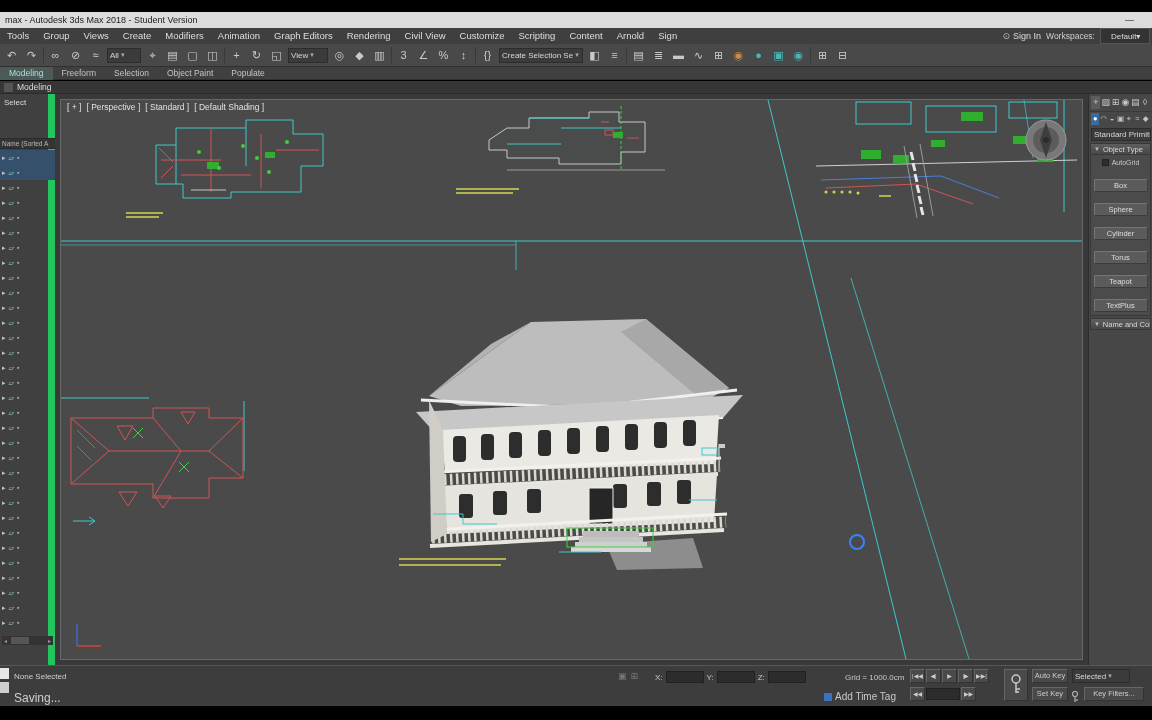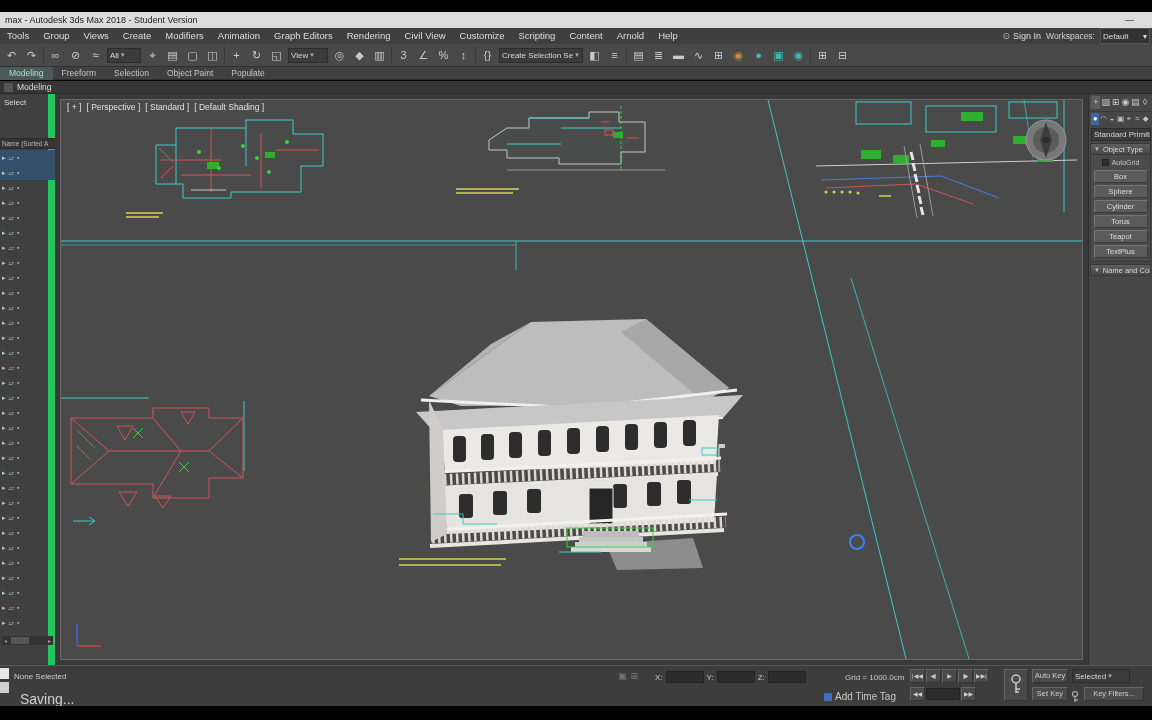--- a/index.html
+++ b/index.html
@@ -7,21 +7,21 @@
 body{position:relative;background:#000;font-family:"Liberation Sans","DejaVu Sans",sans-serif}
 #tbar{position:absolute;left:0;top:0;width:1152px;height:12px;background:#000}
 #titlebar{position:absolute;left:0;top:12px;width:1152px;height:16px;background:#dcdcdc;color:#1c1c1c;font-size:9px;line-height:16px;padding-left:5px}
 #minimize{position:absolute;right:18px;top:0;color:#333;font-size:9px}
 #menubar{position:absolute;left:0;top:28px;width:1152px;height:16px;background:#3f3f3f;display:flex;align-items:center}
 .mi{font-size:9.5px;color:#dedede;padding:0 7px;line-height:16px;white-space:nowrap}
 #menuright{position:absolute;right:2px;top:0;height:16px;display:flex;align-items:center;gap:5px}
 #signin{display:flex;gap:3px;color:#ddd;font-size:9px;align-items:center}
 .usr{color:#bbb;font-size:9px}
 #wslabel{color:#cfcfcf;font-size:8.5px}
-#wscombo{width:50px;height:16px;background:#333;border:1px solid #555;color:#ddd;font-size:8px;display:flex;align-items:center;justify-content:space-between;padding:0 2px;overflow:hidden}
+#wscombo{width:50px;height:16px;background:#333;border:1px solid #555;color:#ddd;font-size:8px;display:flex;align-items:center;justify-content:space-between;padding:0 10px;overflow:hidden}
 #toolbar{position:absolute;left:0;top:44px;width:1152px;height:23px;background:#494949;border-bottom:1px solid #303030;display:flex;align-items:center;padding-left:2px}
 .tbg{display:flex;gap:1px}
 .tbi{width:19px;height:19px;line-height:19px;text-align:center;font-size:11px;color:#c9c9c9;display:inline-block;overflow:hidden}
 .sep{width:1px;height:16px;background:#393939;margin:0 2px}
 .combo{height:15px;background:#3b3b3b;border:1px solid #2c2c2c;color:#d8d8d8;font-size:8px;display:flex;align-items:center;justify-content:flex-start;padding:0 2px;margin:0 2px;overflow:hidden;white-space:nowrap}
 .combo .arr{font-size:7px;color:#aaa;margin-left:2px}
 .w34{width:34px}.w40{width:40px}.w84{width:84px}
 #ribbonrow{position:absolute;left:0;top:67px;width:1152px;height:13px;background:#404040;border-bottom:1px solid #303030;display:flex;align-items:center}
 .rtab{font-size:8.5px;color:#c4c4c4;padding:0 9px;line-height:13px;white-space:nowrap}
 .rtab.sel{color:#aededa;background:#4b5a58}
@@ -57,26 +57,26 @@
 .cat{width:8px;height:12px;line-height:12px;font-size:7.5px;color:#c4c4c4;text-align:center}
 .cat.sel{background:#3d6a9e;color:#fff}
 #primcombo{margin:3px 2px 2px 2px;width:60px;height:13px}
 .rollout{margin:2px 1px 0 1px;height:12px;background:linear-gradient(#5e5e5e,#484848);border:1px solid #383838;display:flex;align-items:center;gap:3px;padding-left:3px;overflow:hidden}
 .rollout span{font-size:7.5px;color:#d8d8d8;white-space:nowrap;overflow:hidden}
 .rollout .ra{font-size:6px;color:#bbb}
 #otbody{background:#4b4b4b;border:1px solid #3a3a3a;border-top:none;margin:0 1px;padding:2px 0 3px 0}
 #agrow{display:flex;align-items:center;justify-content:center;gap:3px;height:11px}
 #agbox{width:7px;height:7px;background:#2e2e2e;border:1px solid #222}
 #aglabel{font-size:7px;color:#c8c8c8}
-.otb{display:block;width:54px;height:13px;margin:2px auto 0 auto;background:#5b5b5b;border:1px solid;border-color:#757575 #3c3c3c #3c3c3c #757575;border-radius:2px;color:#ddd;font-size:7.5px;line-height:11px;text-align:center;overflow:hidden;white-space:nowrap;padding:0 1px}
+.otb{display:block;width:54px;height:13px;margin:11px auto 0 auto;background:#5b5b5b;border:1px solid;border-color:#757575 #3c3c3c #3c3c3c #757575;border-radius:2px;color:#ddd;font-size:7.5px;line-height:11px;text-align:center;overflow:hidden;white-space:nowrap;padding:0 1px}
 #statusbar{position:absolute;left:0;top:665px;width:1152px;height:41px;background:#3d3d3d;border-top:1px solid #565656}
 #sb1a{position:absolute;left:0;top:2px;width:9px;height:11px;background:#e6e6e6}
 #sb1b{position:absolute;left:0;top:16px;width:9px;height:11px;background:#cfcfcf}
 #prompt1{position:absolute;left:14px;top:6px;font-size:8px;color:#cfcfcf}
-#prompt2{position:absolute;left:20px;top:25px;font-size:14px;color:#cfcfcf}
+#prompt2{position:absolute;left:14px;top:25px;font-size:12px;color:#cfcfcf}
 #sbicons{position:absolute;left:618px;top:5px;display:flex;gap:4px;color:#777;font-size:9px}
 #coords{position:absolute;left:655px;top:5px;display:flex;align-items:center;gap:3px}
 #coords label{font-size:8px;color:#c8c8c8}
 .cfield{width:38px;height:12px;background:#2c2c2c;border:1px solid #222}
 #gridlabel{position:absolute;left:845px;top:7px;font-size:8px;color:#c8c8c8;white-space:nowrap}
 #addtag{position:absolute;left:824px;top:25px;display:flex;align-items:center;gap:3px}
 #addtagicon{width:8px;height:8px;background:#3f6fbf}
 #addtag span{font-size:10px;color:#c8c8c8;white-space:nowrap}
 #transport1{position:absolute;left:910px;top:3px;display:flex;gap:1px}
 .tpb{min-width:15px;height:14px;background:#4a4a4a;border:1px solid;border-color:#666 #333 #333 #666;color:#ccc;font-size:6px;line-height:12px;text-align:center;padding:0 1px;white-space:nowrap}
@@ -109,21 +109,21 @@
       <span class="mi">Create</span>
       <span class="mi">Modifiers</span>
       <span class="mi">Animation</span>
       <span class="mi">Graph Editors</span>
       <span class="mi">Rendering</span>
       <span class="mi">Civil View</span>
       <span class="mi">Customize</span>
       <span class="mi">Scripting</span>
       <span class="mi">Content</span>
       <span class="mi">Arnold</span>
-      <span class="mi">Help</span>
+      <span class="mi">Sign</span>
   </span>
   <span id="menuright">
     <span id="signin">
       <span class="usr">⊙</span>
       <span>Sign In</span>
     </span>
     <span id="wslabel">Workspaces:</span>
     <span id="wscombo">
       <span>Default</span>
       <span class="arr">▾</span>

